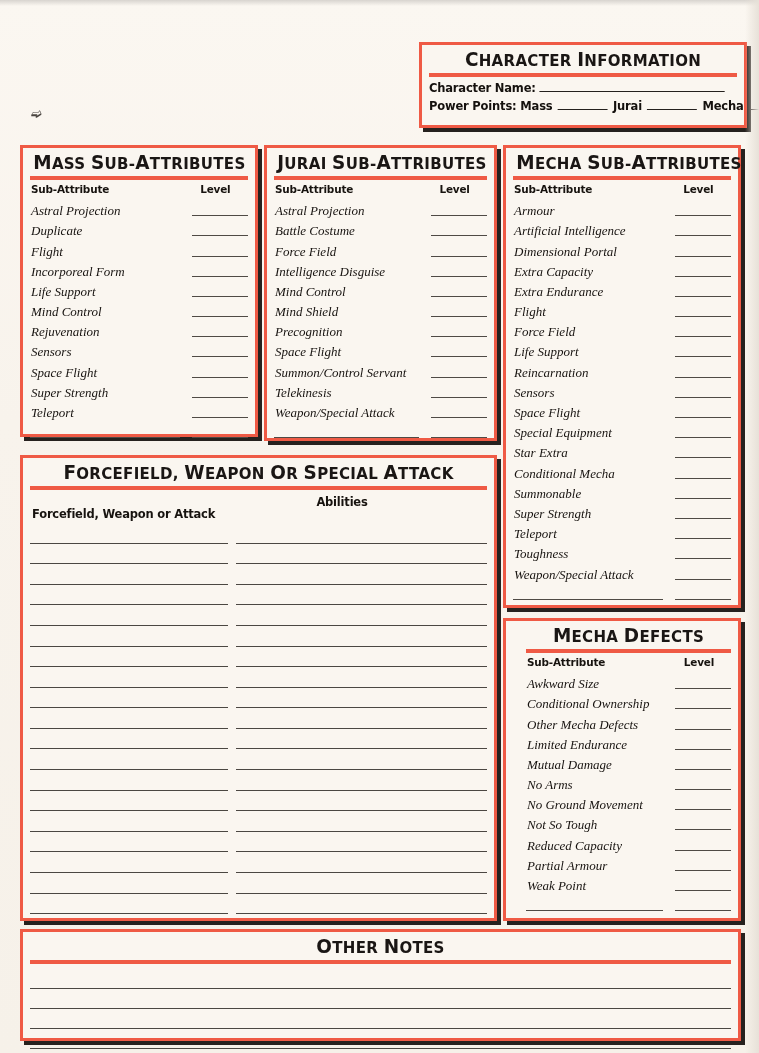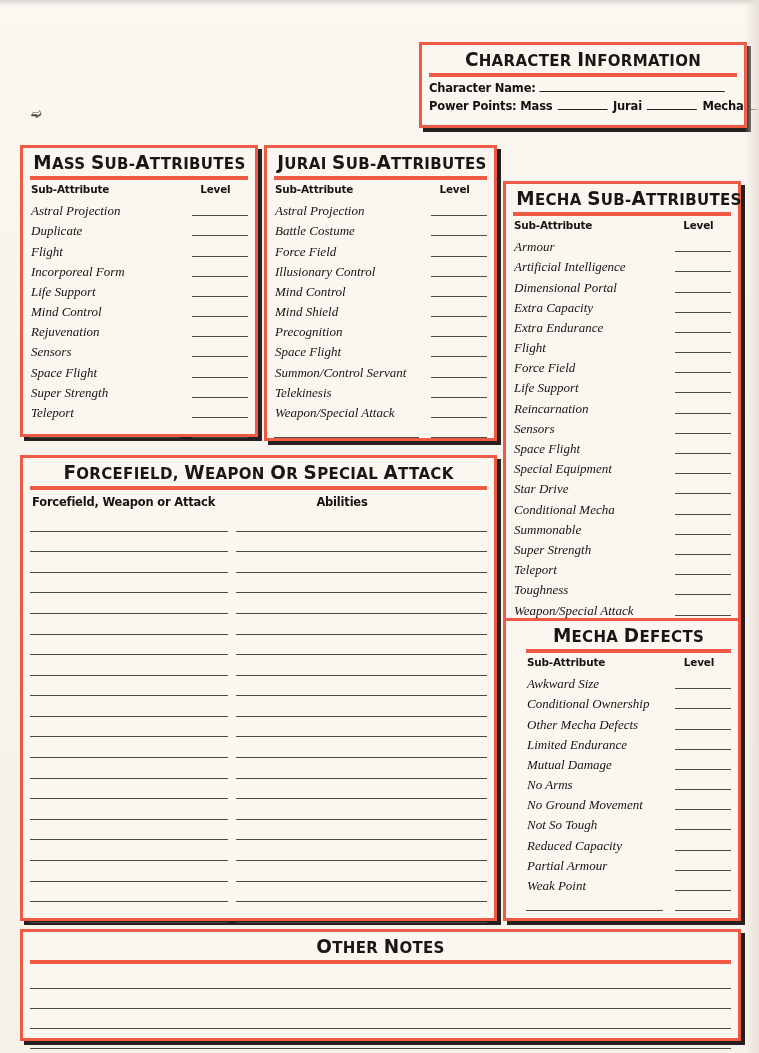--- a/index.html
+++ b/index.html
@@ -158,36 +158,36 @@
   }
   .ci-fill.short {
     flex: 0 0 52px;
     margin-left: 5px;
     margin-right: 6px;
   }
 
   
   #mass-panel  { left: 20px;  top: 145px; width: 238px; height: 292px; }
   #jurai-panel { left: 264px; top: 145px; width: 233px; height: 296px; }
-  #mecha-panel { left: 503px; top: 145px; width: 238px; height: 463px; margin-top: 36px; }
+  #mecha-panel { left: 503px; top: 145px; width: 238px; height: 463px; }
   #mecha-defects { left: 503px; top: 618px; width: 238px; height: 303px; padding-left: 20px; }
   #forcefield  { left: 20px;  top: 455px; width: 477px; height: 466px; }
   #other-notes { left: 20px;  top: 929px; width: 721px; height: 112px; }
 
   
   .ff-head {
     display: flex;
     font-family: "DejaVu Sans", sans-serif;
     font-weight: bold;
     font-size: 11.5px;
     color: #17130f;
     letter-spacing: -0.2px;
     padding: 2px 0 4px 2px;
   }
-  .ff-head .h1 { width: 205px; }
+  .ff-head .h1 { width: 205px; margin-top: 12px; }
   .ff-head .h2 { flex: 1; text-align: center; padding-right: 40px; }
 
   .ff-rows { display: flex; flex-direction: column; }
   .ff-row {
     display: flex;
     height: 20.6px;
     align-items: flex-end;
   }
   .ff-cell-a {
     width: 198px;
@@ -305,21 +305,21 @@
         </div>
         <div class="attr-row">
           <span class="attr-name">Battle Costume</span>
           <span class="attr-line"></span>
         </div>
         <div class="attr-row">
           <span class="attr-name">Force Field</span>
           <span class="attr-line"></span>
         </div>
         <div class="attr-row">
-          <span class="attr-name">Illusionary Control</span>
+          <span class="attr-name">Intelligence Disguise</span>
           <span class="attr-line"></span>
         </div>
         <div class="attr-row">
           <span class="attr-name">Mind Control</span>
           <span class="attr-line"></span>
         </div>
         <div class="attr-row">
           <span class="attr-name">Mind Shield</span>
           <span class="attr-line"></span>
         </div>
@@ -400,21 +400,21 @@
         </div>
         <div class="attr-row">
           <span class="attr-name">Space Flight</span>
           <span class="attr-line"></span>
         </div>
         <div class="attr-row">
           <span class="attr-name">Special Equipment</span>
           <span class="attr-line"></span>
         </div>
         <div class="attr-row">
-          <span class="attr-name">Star Drive</span>
+          <span class="attr-name">Star Extra</span>
           <span class="attr-line"></span>
         </div>
         <div class="attr-row">
           <span class="attr-name">Conditional Mecha</span>
           <span class="attr-line"></span>
         </div>
         <div class="attr-row">
           <span class="attr-name">Summonable</span>
           <span class="attr-line"></span>
         </div>

